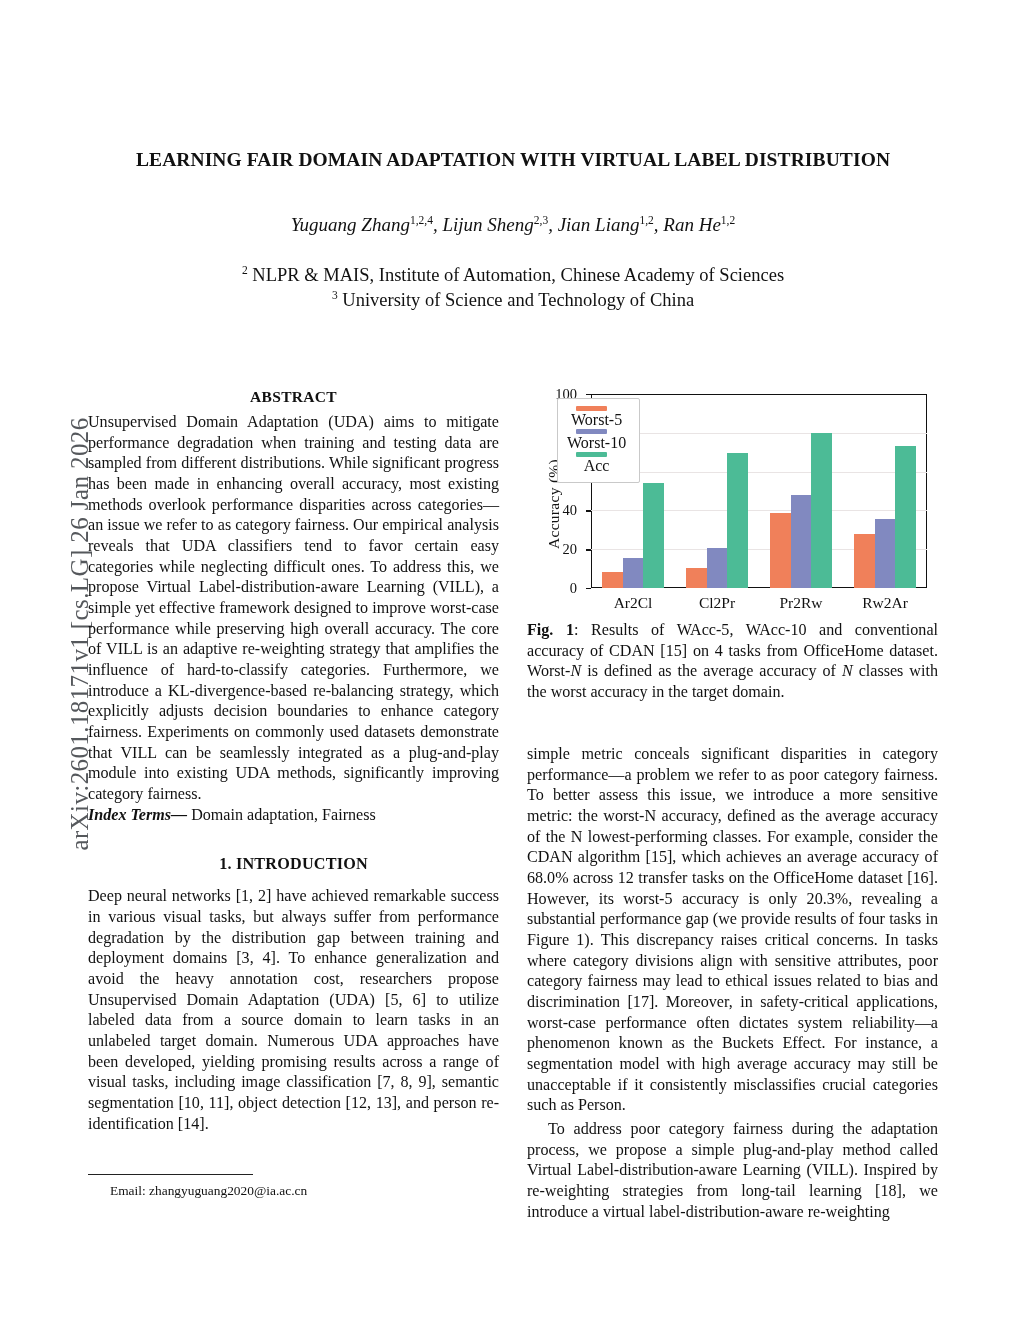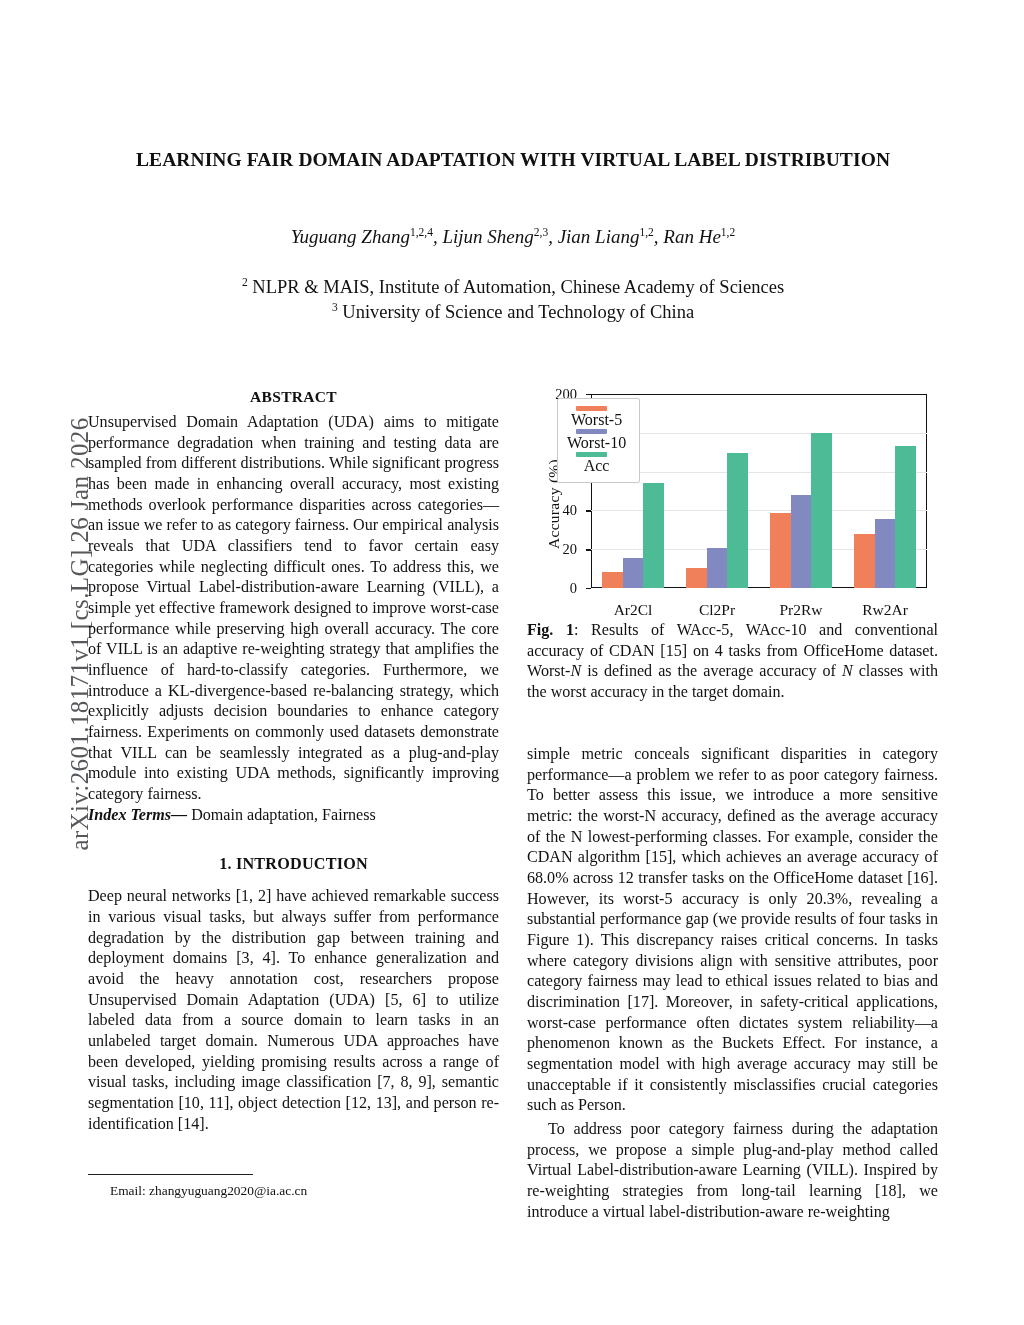--- a/index.html
+++ b/index.html
@@ -50,21 +50,21 @@
 
   #paper-title {
     font-size: 19.5px;
     font-weight: bold;
     letter-spacing: 0.1px;
     line-height: 1.25;
     margin: 0;
   }
 
   #author-line {
-    margin-top: 54px;
+    margin-top: 42px;
     font-size: 19px;
     font-style: italic;
   }
   #author-line sup { font-style: normal; font-size: 11.5px; }
 
   #affiliations {
     margin-top: 26px;
     font-size: 18.5px;
     line-height: 1.38;
   }
@@ -204,21 +204,21 @@
     box-sizing: border-box;
   }
   .bar {
     position: absolute;
     bottom: 0;
   }
   .xtick-label {
     position: absolute;
     text-align: left;
     font-size: 15.5px;
-    top: 11px;
+    top: 4px;
     white-space: nowrap;
     transform: translateX(-50%);
   }
   #xtick-row {
     position: absolute;
     left: 48px;
     right: 4px;
     bottom: 6px;
     height: 24px;
   }
@@ -312,21 +312,21 @@
               <div class="ytick-label" style="top: 200px;">0</div>
               <div class="ytick-mark" style="left: 43px; top: 200px;"></div>
               <div class="ytick-label" style="top: 161.2px;">20</div>
               <div class="ytick-mark" style="left: 43px; top: 161.2px;"></div>
               <div class="ytick-label" style="top: 122.4px;">40</div>
               <div class="ytick-mark" style="left: 43px; top: 122.4px;"></div>
               <div class="ytick-label" style="top: 83.6px;">60</div>
               <div class="ytick-mark" style="left: 43px; top: 83.6px;"></div>
               <div class="ytick-label" style="top: 44.8px;">80</div>
               <div class="ytick-mark" style="left: 43px; top: 44.8px;"></div>
-              <div class="ytick-label" style="top: 6px;">200</div>
+              <div class="ytick-label" style="top: 6px;">100</div>
               <div class="ytick-mark" style="left: 43px; top: 6px;"></div>
             </div>
           <div id="xtick-row">
               <div class="xtick-label" style="left: 42px;">Ar2Cl</div>
               <div class="xtick-label" style="left: 126px;">Cl2Pr</div>
               <div class="xtick-label" style="left: 210px;">Pr2Rw</div>
               <div class="xtick-label" style="left: 294px;">Rw2Ar</div>
             </div>
           <div id="legend">
               <div class="legend-row">

